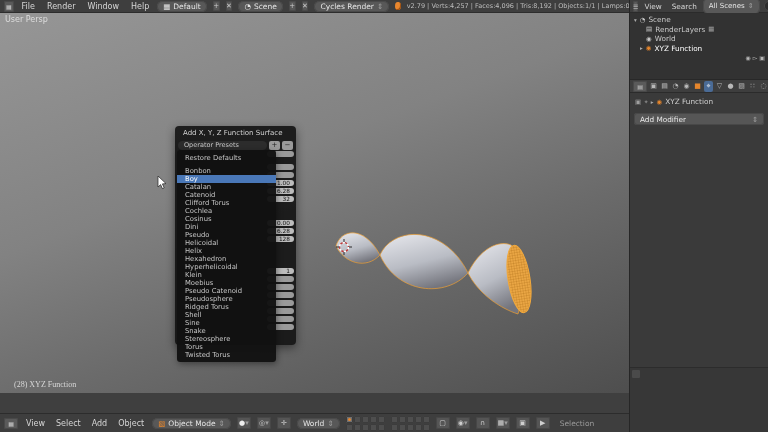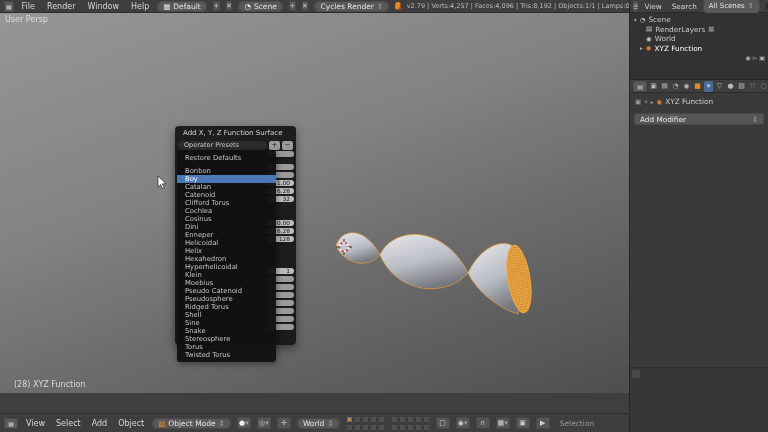--- a/index.html
+++ b/index.html
@@ -16,21 +16,21 @@
   .edbtn{width:14px;height:11px;background:#5a5a5a;border-radius:2px;display:flex;align-items:center;
          justify-content:center;font-size:6px;color:#cfcfcf;box-shadow:inset 0 0 0 1px #494949;}
   
   #info-header{position:absolute;left:0;top:0;width:630px;height:13px;border-bottom:1px solid #2d2d2d;padding-left:4px;}
   #info-stats{font-size:6.5px;color:#bdbdbd;white-space:nowrap;overflow:hidden;}
   #blender-logo{width:8px;height:8px;border-radius:50%;background:#e8862d;box-shadow:inset -1px -1px 0 #9c4f12;}
   
   #viewport{position:absolute;left:0;top:13px;width:630px;height:380px;
             background:linear-gradient(160deg,#969696 0%,#828282 40%,#6b6b6b 65%,#4e4e4e 100%);}
   #view-label{position:absolute;left:5px;top:2px;font-size:8px;color:#dedede;}
-  #vp-status{position:absolute;left:14px;bottom:4px;font-size:8px;color:#d8d8d8;}
+  #vp-status{position:absolute;left:14px;bottom:4px;font-size:8px;color:#d8d8d8;font-family:Liberation Serif, serif;}
   
   #popup-panel{position:absolute;left:138px;top:113px;width:121px;height:219px;
                background:rgba(22,22,22,.93);border-radius:4px;box-shadow:0 3px 10px rgba(0,0,0,.45);z-index:2;margin-left:37px;}
   #popup-title{font-size:7px;color:#d2d2d2;padding:3px 0 0 8px;white-space:nowrap;}
   #presets-row{display:flex;align-items:center;gap:2px;margin:4px 3px 0 3px;}
   #presets-dd{flex:1;height:9px;background:#2c2c2c;border-radius:6px;font-size:6.5px;color:#c9c9c9;
               line-height:9px;padding-left:6px;white-space:nowrap;overflow:hidden;}
   .pm-btn{width:11px;height:9px;background:#9a9a9a;border-radius:2px;color:#1d1d1d;font-size:7px;
           line-height:9px;text-align:center;}
   .pill-col{position:absolute;left:92px;top:24px;width:27px;z-index:1;}
@@ -237,21 +237,21 @@
 
       <div class="menu-row sep-after" data-pill="blank">Restore Defaults</div>
           <div class="menu-row" data-pill="blank">Bonbon</div>
           <div class="menu-row highlighted" data-pill="blank">Boy</div>
           <div class="menu-row" data-pill="value">Catalan</div>
           <div class="menu-row" data-pill="value">Catenoid</div>
           <div class="menu-row" data-pill="value">Clifford Torus</div>
           <div class="menu-row">Cochlea</div>
           <div class="menu-row">Cosinus</div>
           <div class="menu-row" data-pill="value">Dini</div>
-          <div class="menu-row" data-pill="value">Enneper</div>
+          <div class="menu-row" data-pill="value">Pseudo</div>
           <div class="menu-row" data-pill="value">Helicoidal</div>
           <div class="menu-row">Helix</div>
           <div class="menu-row">Hexahedron</div>
           <div class="menu-row">Hyperhelicoidal</div>
           <div class="menu-row" data-pill="value">Klein</div>
           <div class="menu-row" data-pill="blank">Moebius</div>
           <div class="menu-row" data-pill="blank">Pseudo Catenoid</div>
           <div class="menu-row" data-pill="blank">Pseudosphere</div>
           <div class="menu-row" data-pill="blank">Ridged Torus</div>
           <div class="menu-row" data-pill="blank">Shell</div>

